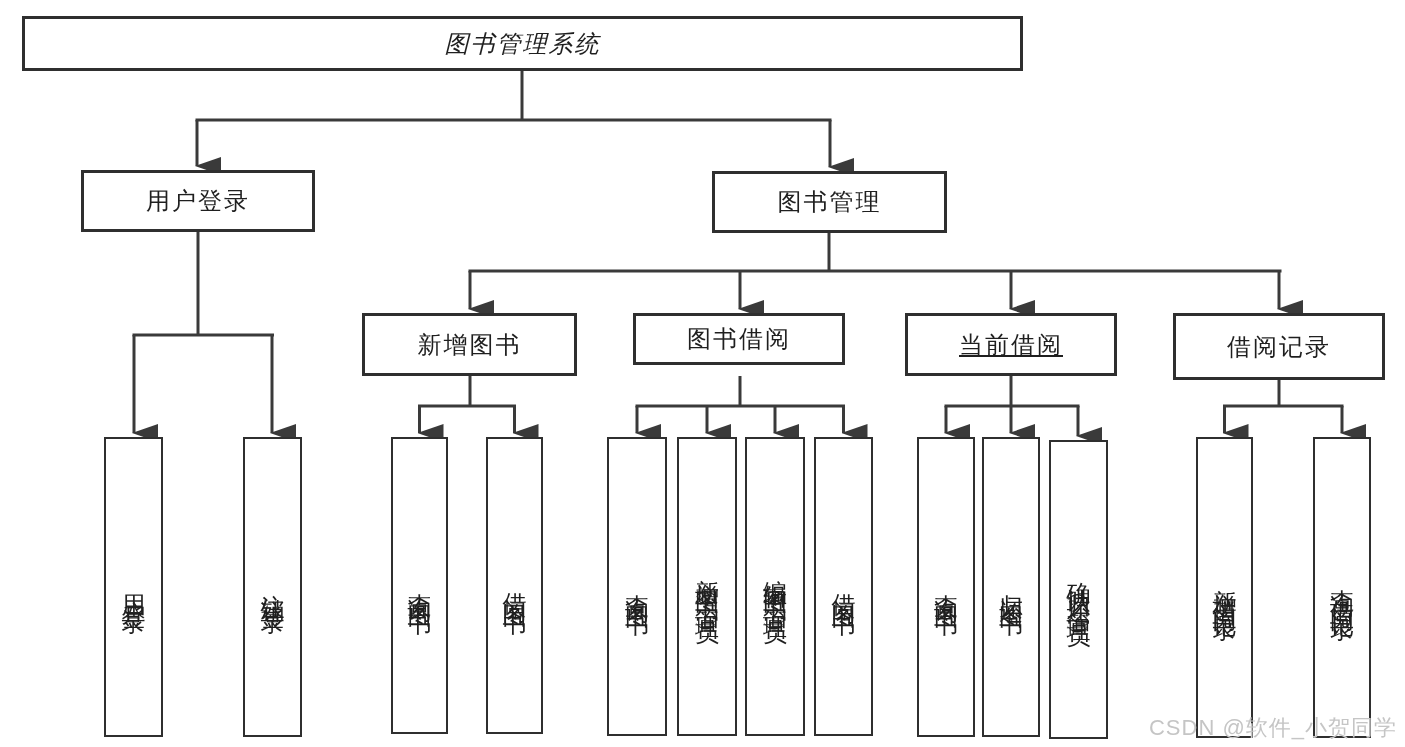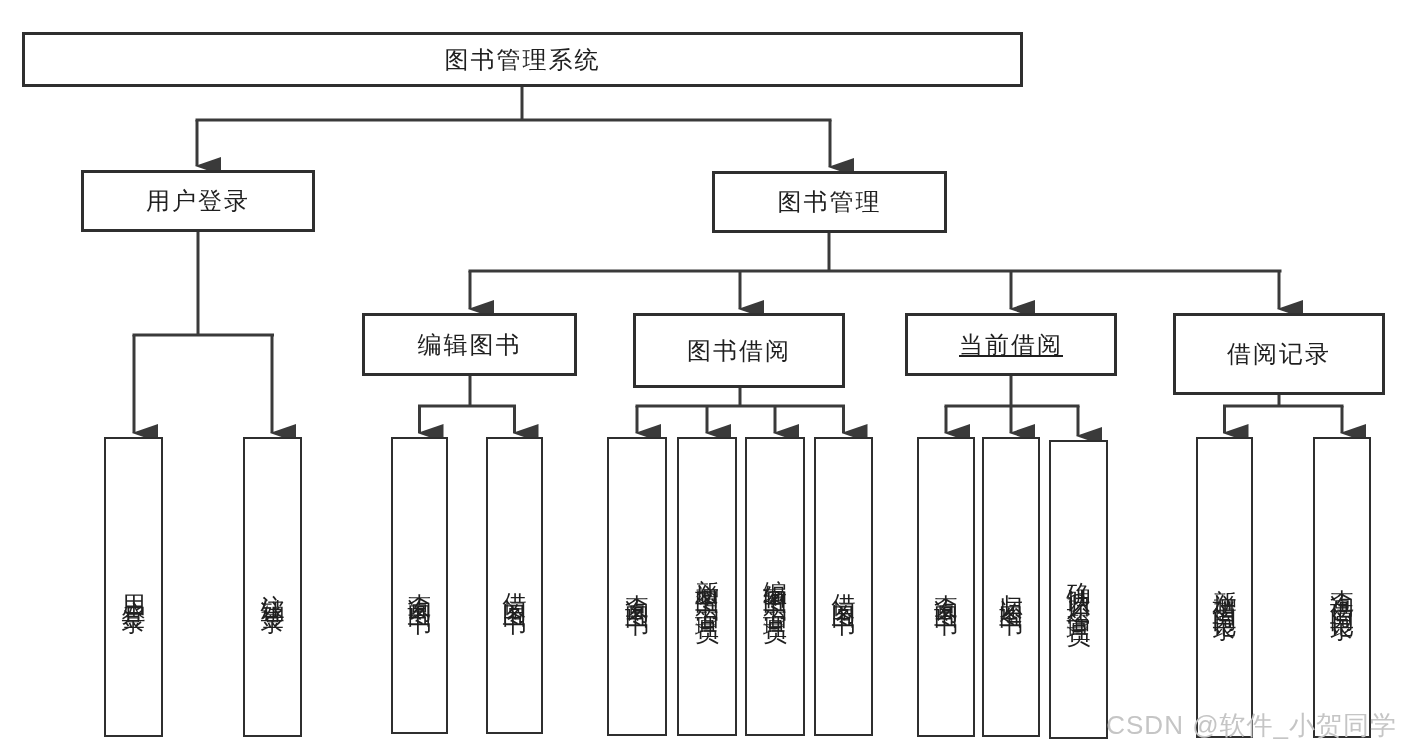--- a/index.html
+++ b/index.html
@@ -48,21 +48,21 @@
     text-orientation: mixed;
     font-size: 24px;
     letter-spacing: 6px;
     white-space: nowrap;
     color: var(--text);
   }
   .watermark {
     position: absolute;
     right: 8px;
     bottom: 4px;
-    font-size: 26px;
+    font-size: 22px;
     letter-spacing: 1px;
     color: var(--watermark);
     white-space: nowrap;
   }
 </style>
 </head>
 <body>
 
 <div class="canvas">
 
@@ -121,41 +121,41 @@
     </g>
 
     <g stroke="#3a3a3a" stroke-width="3" fill="none">
       <line x1="1279" y1="376" x2="1279" y2="406"></line>
       <line x1="1223" y1="406" x2="1343.5" y2="406"></line>
       <line x1="1224.5" y1="406" x2="1224.5" y2="433" marker-end="url(#arrow)"></line>
       <line x1="1342" y1="406" x2="1342" y2="433" marker-end="url(#arrow)"></line>
     </g>
   </svg>
 
-  <div class="box" style="left:22px; top:32px; width:1001px; height:55px;">
+  <div class="box" style="left:22px; top:16px; width:1001px; height:55px;font-style:italic;">
     <span class="h-label">图书管理系统</span>
   </div>
 
   <div class="box" style="left:81px; top:170px; width:234px; height:62px;">
     <span class="h-label">用户登录</span>
   </div>
   <div class="box" style="left:712px; top:171px; width:235px; height:62px;align-items:center;">
     <span class="h-label">图书管理</span>
   </div>
 
   <div class="box" style="left:362px; top:313px; width:215px; height:63px;">
-    <span class="h-label">编辑图书</span>
-  </div>
-  <div class="box" style="left:633px; top:313px; width:212px; height:75px;">
+    <span class="h-label">新增图书</span>
+  </div>
+  <div class="box" style="left:633px; top:313px; width:212px; height:52px;">
     <span class="h-label">图书借阅</span>
   </div>
   <div class="box" style="left:905px; top:313px; width:212px; height:63px;text-decoration:underline;">
     <span class="h-label">当前借阅</span>
   </div>
-  <div class="box" style="left:1173px; top:313px; width:212px; height:82px;">
+  <div class="box" style="left:1173px; top:313px; width:212px; height:67px;">
     <span class="h-label">借阅记录</span>
   </div>
 
   <div class="box leaf" style="left:104px; top:437px; width:59px; height:300px;">
     <span class="v-label">用户登录</span>
   </div>
   <div class="box leaf" style="left:243px; top:437px; width:59px; height:300px;">
     <span class="v-label">注销登录</span>
   </div>
 

